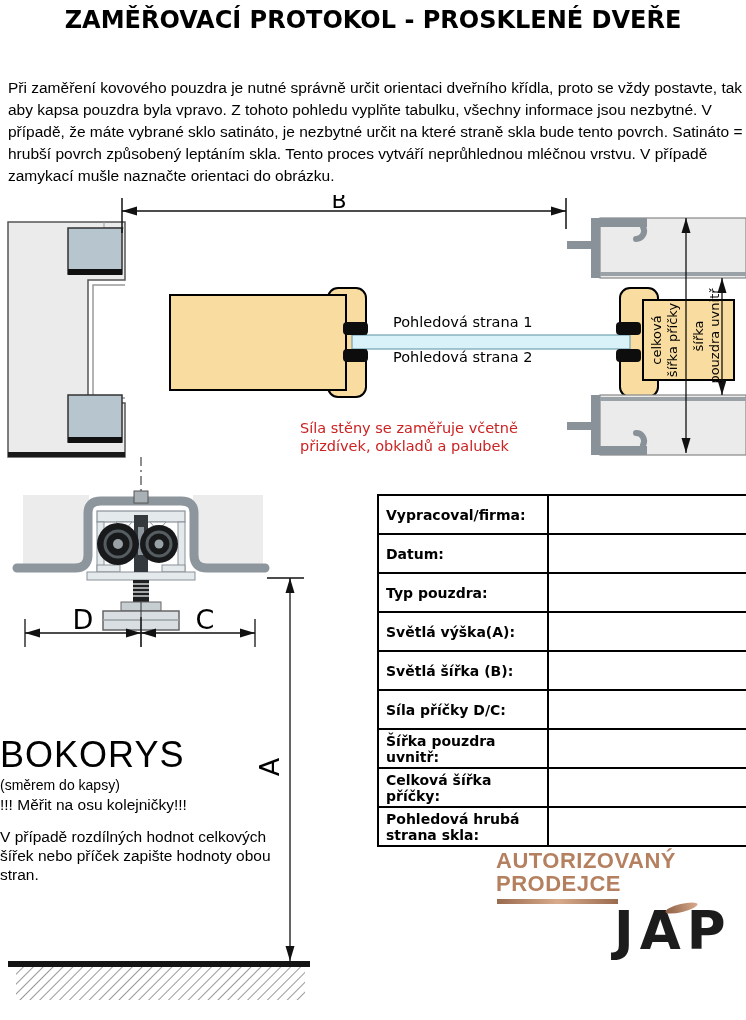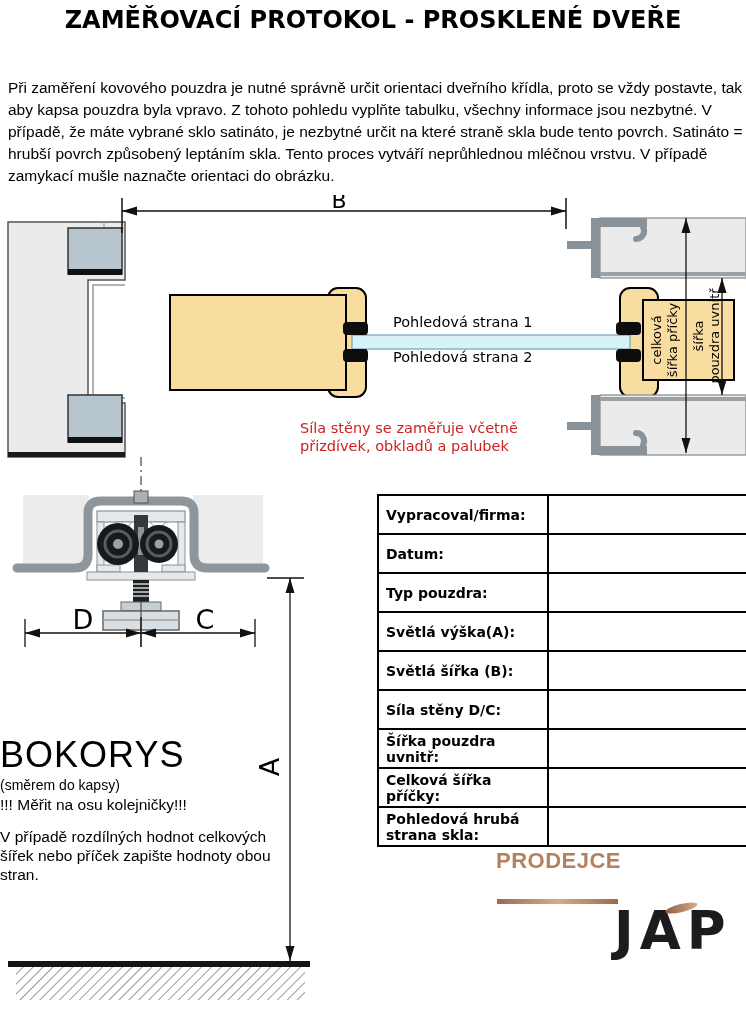--- a/index.html
+++ b/index.html
@@ -208,38 +208,39 @@
       </tr>
       <tr>
         <td class="lbl">Světlá výška(A):</td>
         <td class="val"></td>
       </tr>
       <tr>
         <td class="lbl">Světlá šířka (B):</td>
         <td class="val"></td>
       </tr>
       <tr>
-        <td class="lbl">Síla stěny D/C:</td>
+        <td class="lbl">Síla příčky D/C:</td>
         <td class="val"></td>
       </tr>
       <tr>
         <td class="lbl">Šířka pouzdra uvnitř:</td>
         <td class="val"></td>
       </tr>
       <tr>
         <td class="lbl">Celková šířka příčky:</td>
         <td class="val"></td>
       </tr>
       <tr>
         <td class="lbl">Pohledová hrubá strana skla:</td>
         <td class="val"></td>
       </tr>
     </tbody>
   </table>
 
   <div class="auth">
+    <div>AUTORIZOVANÝ</div>
     <div>PRODEJCE</div>
   </div>
   <div class="auth-bar"></div>
   <div class="jap">JAP</div>
   <div class="jap-swoosh"></div>
 
 </div>
 
 </body></html>

